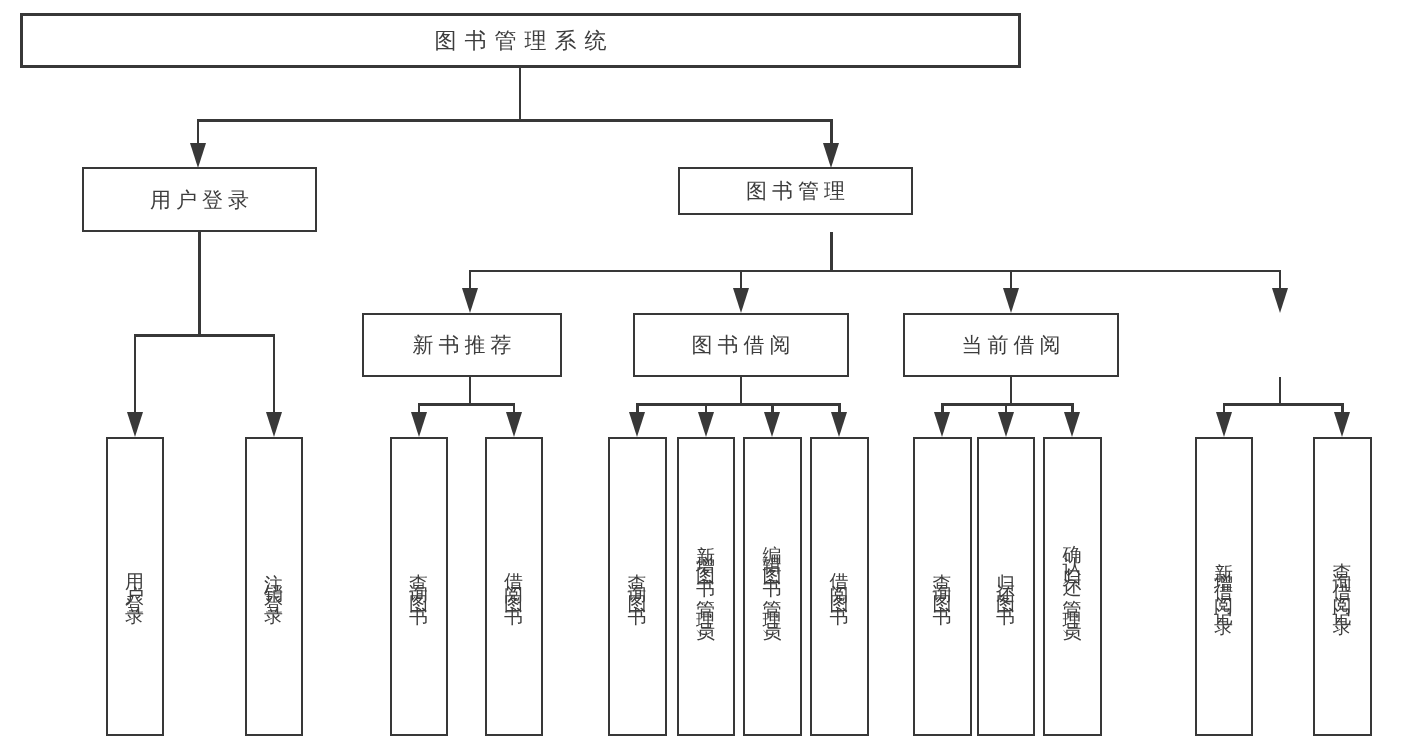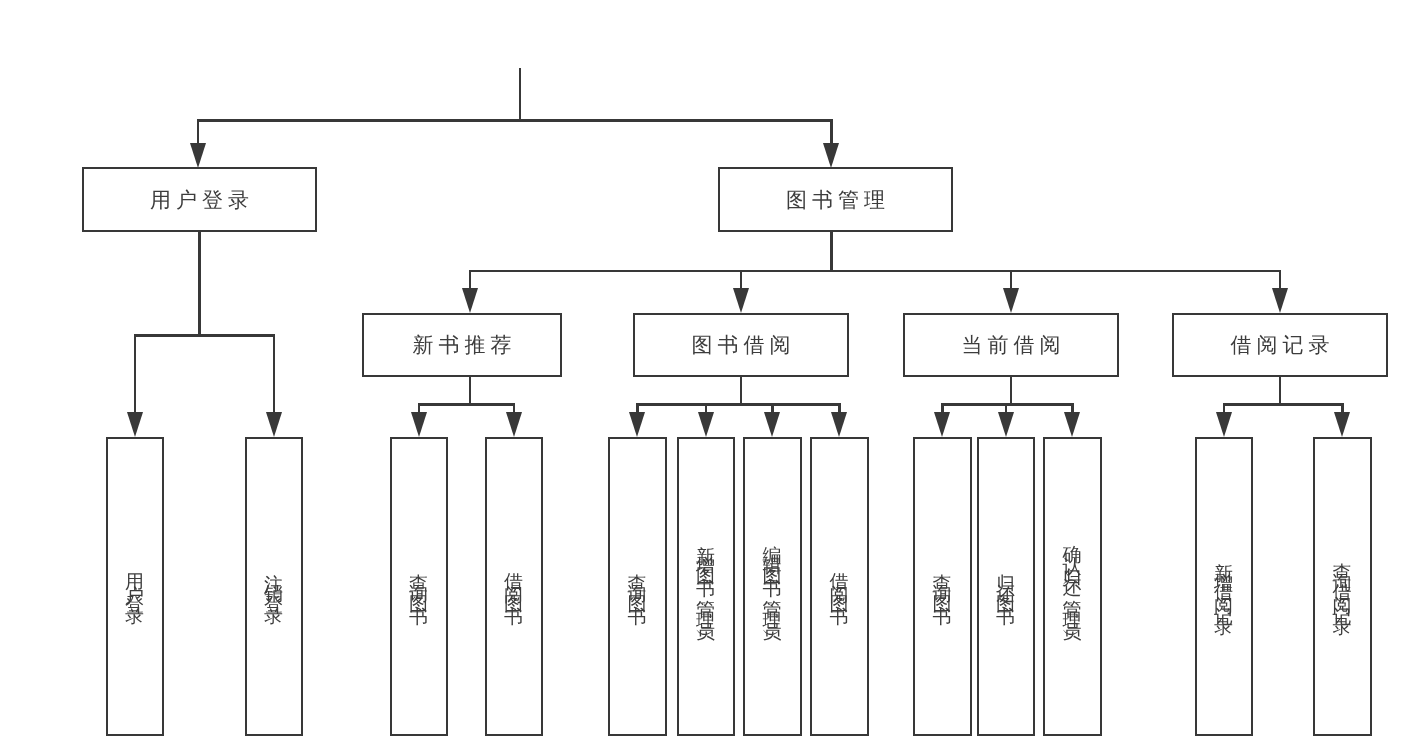--- a/index.html
+++ b/index.html
@@ -123,44 +123,44 @@
 
   <div>
     <div class="ln v" style="left:1278.75px;top:377px;height:27px"></div>
     <div class="ln h" style="left:1222.75px;top:403px;width:120.75px"></div>
     <div class="ln v" style="left:1222.75px;top:403px;height:10px"></div>
     <div class="ar" style="left:1215.5px;top:412px"></div>
     <div class="ln v" style="left:1341.25px;top:403px;height:10px"></div>
     <div class="ar" style="left:1334px;top:412px"></div>
   </div>
 
+  <div class="node root" style="left:20px;top:13px;width:1001px;height:55px">
+    <span>图书管理系统</span>
+  </div>
 
   <div class="node" style="left:82px;top:167px;width:235px;height:65px">
     <span>用户登录</span>
   </div>
 
-  <div class="node" style="left:718px;top:167px;width:235px;height:65px">
+  <div class="node" style="left:678px;top:167px;width:235px;height:48px">
     <span>图书管理</span>
   </div>
 
   <div class="node" style="left:362px;top:313px;width:200px;height:64px">
     <span>新书推荐</span>
   </div>
 
   <div class="node" style="left:633px;top:313px;width:216px;height:64px">
     <span>图书借阅</span>
   </div>
 
   <div class="node" style="left:903px;top:313px;width:216px;height:64px">
     <span>当前借阅</span>
   </div>
 
-  <div class="node" style="left:1172px;top:313px;width:216px;height:64px">
-    <span>借阅记录</span>
-  </div>
 
   <div class="vnode" style="left:106px;top:437px;width:58px;height:299px">
     <span>用户登录</span>
   </div>
   <div class="vnode" style="left:245px;top:437px;width:58px;height:299px">
     <span>注销登录</span>
   </div>
 
   <div class="vnode" style="left:390px;top:437px;width:58px;height:299px">
     <span>查询图书</span>

